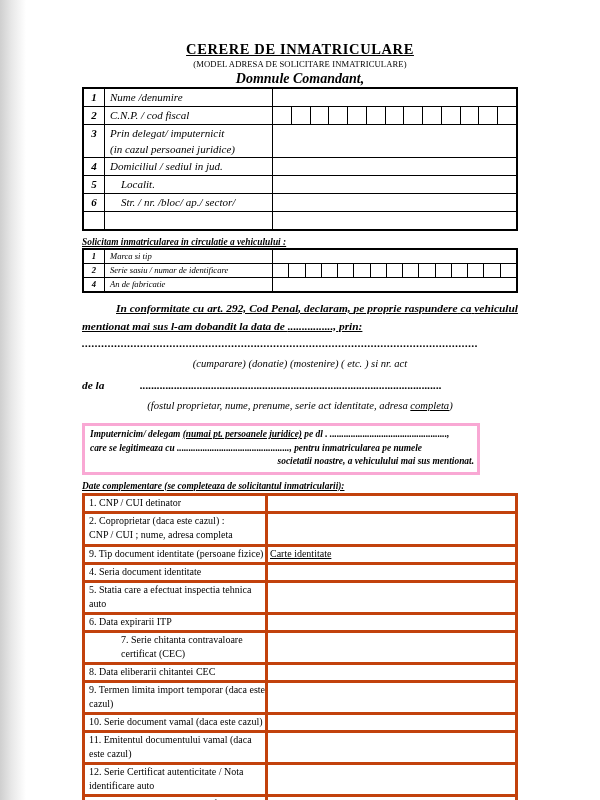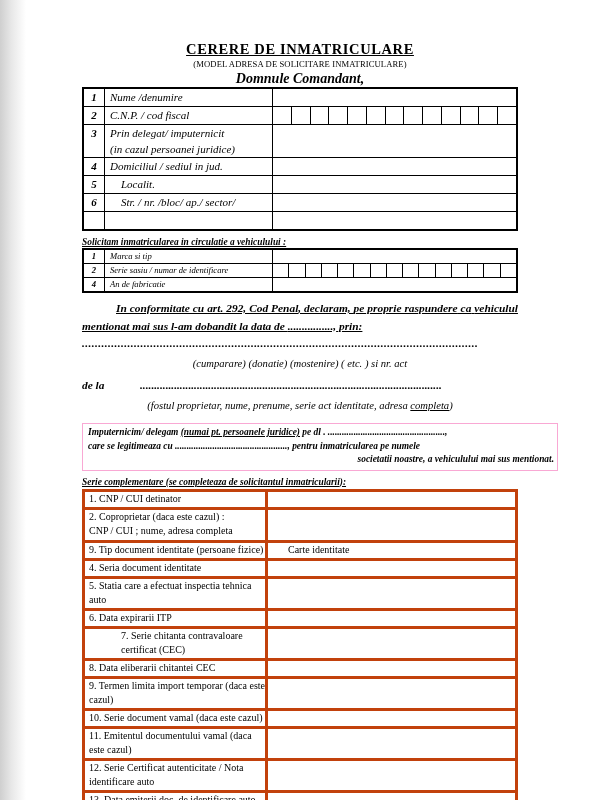--- a/index.html
+++ b/index.html
@@ -154,22 +154,22 @@
     font-weight: bold;
     font-size: 11.4px;
     line-height: 18px;
     white-space: nowrap;
     overflow: hidden;
   }
   .dela-line .dl-lbl { display: inline-block; width: 58px; }
 
   
   #mandate-box {
-    border: 1px solid #f9a8d4;
-    width: 476px;
+    border: 3px solid #f9a8d4;
+    width: 398px;
     margin-top: 9px;
     padding: 2px 3px 3px 5px;
     box-sizing: border-box;
   }
   #mandate-box p {
     margin: 0;
     font-style: italic;
     font-weight: bold;
     font-size: 9.4px;
     line-height: 13.5px;
@@ -183,21 +183,21 @@
   #table-extra { width: 436px; table-layout: fixed; margin-top: 2px; }
   #table-extra td {
     border: 3px solid #c2410c;
     font-size: 10px;
     line-height: 14.5px;
     padding: 0 0 0 4px;
     height: 15px;
     vertical-align: top;
   }
   #table-extra td.two-line { line-height: 14px; height: 30px; }
-  #table-extra td.val { padding-left: 20px; }
+  #table-extra td.val { padding-left: 2px; text-decoration: underline; }
 </style>
 </head>
 <body>
 
 <div id="scan-shadow"></div>
 
 <div id="page">
 
   <div class="doc-title">CERERE DE INMATRICULARE</div>
   <div class="doc-subtitle">(MODEL ADRESA DE SOLICITARE INMATRICULARE)</div>
@@ -318,21 +318,21 @@
 
   <div class="wrap">
     <div id="mandate-box">
       <p><span>Imputernicim/ delegam </span><u>(numai pt. persoanele juridice)</u><span> pe dl . ..................................................,</span></p>
       <p><span>care se legitimeaza cu ................................................, </span><span>pentru inmatricularea pe numele</span></p>
       <p class="ctr">societatii noastre, a vehiculului mai sus mentionat.</p>
     </div>
   </div>
 
   <div class="wrap">
-    <div class="lbl-italic underline">Serie complementare (se completeaza de solicitantul inmatricularii):</div>
+    <div class="lbl-italic underline">Date complementare (se completeaza de solicitantul inmatricularii):</div>
     <table class="grid outer-thick" id="table-extra">
       <tbody id="extra-rows">
           <tr>
             <td style="width: 176px;">1. CNP / CUI detinator</td>
             <td class="val"></td>
           </tr>
           <tr>
             <td class="two-line" style="width: 176px;">
               <div>2.  Coproprietar  (daca  este  cazul) :</div>
               <div>CNP / CUI ; nume, adresa completa</div>

